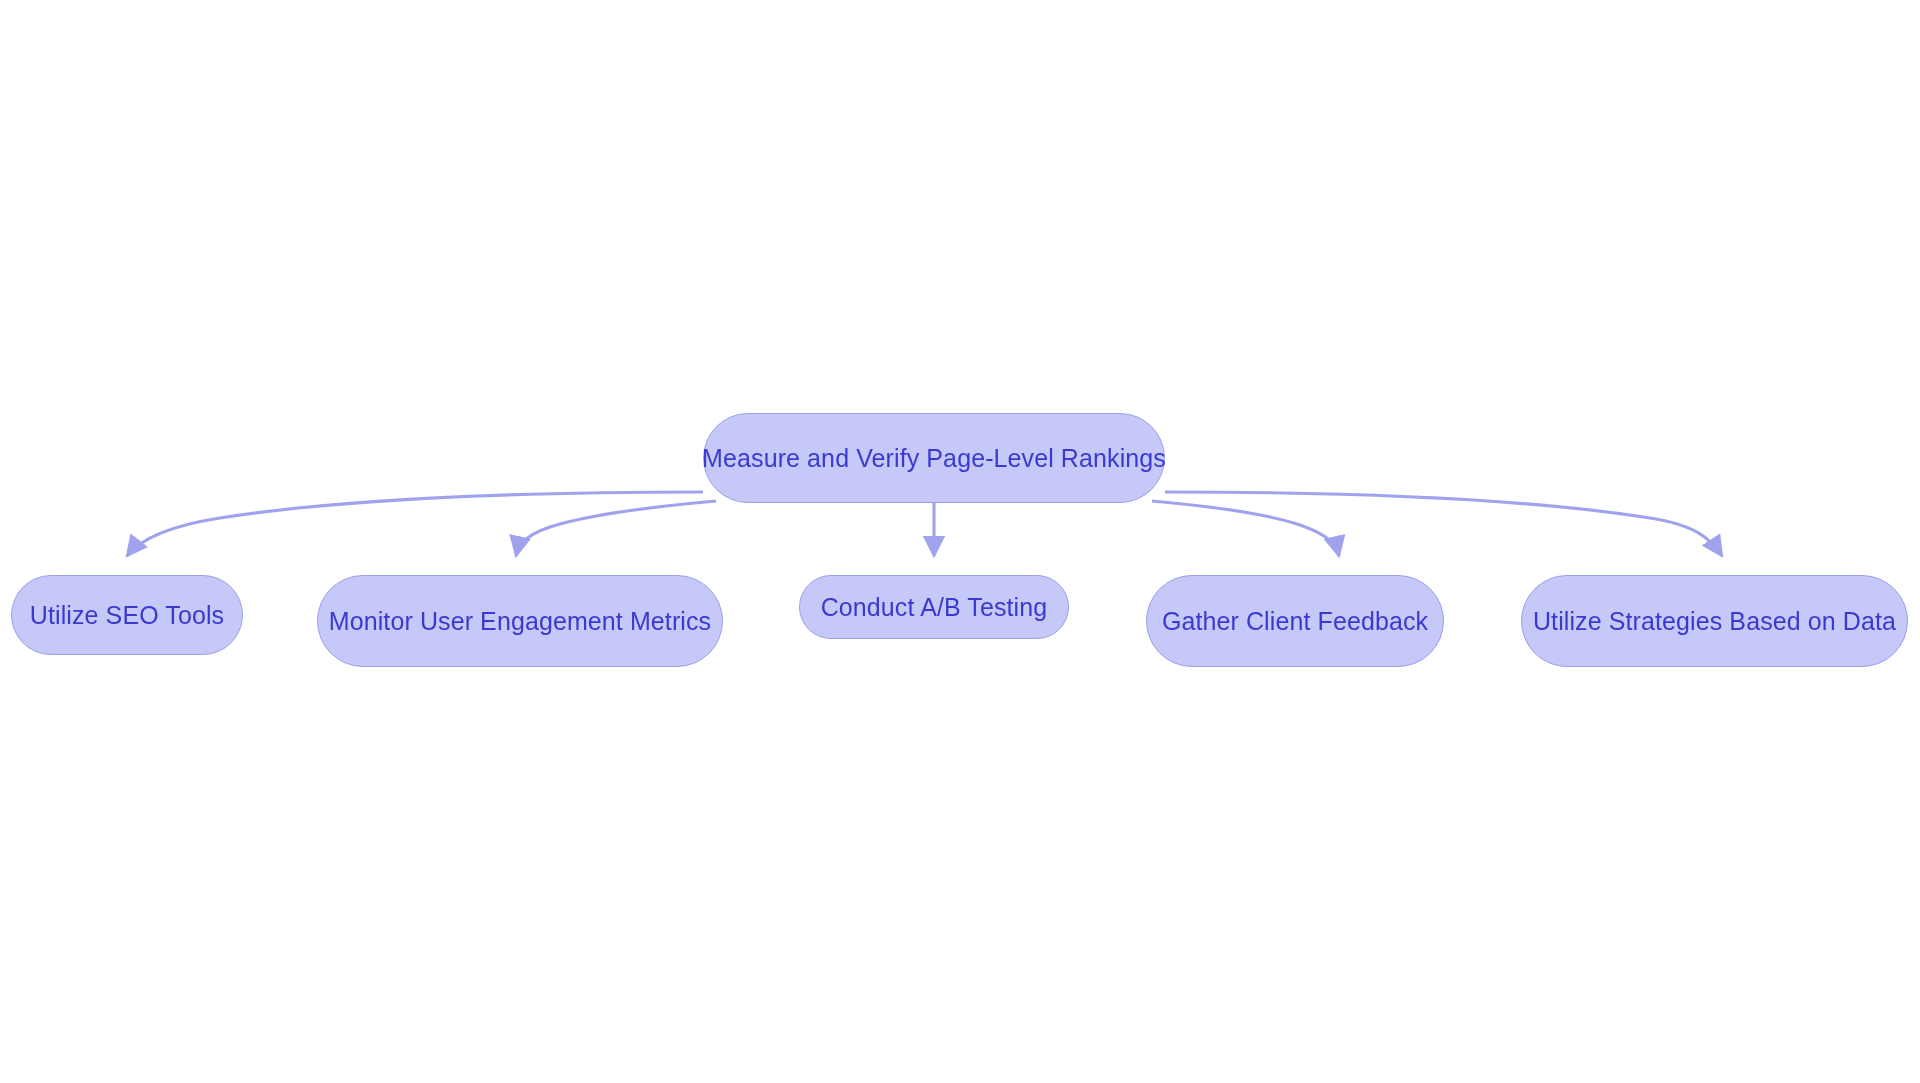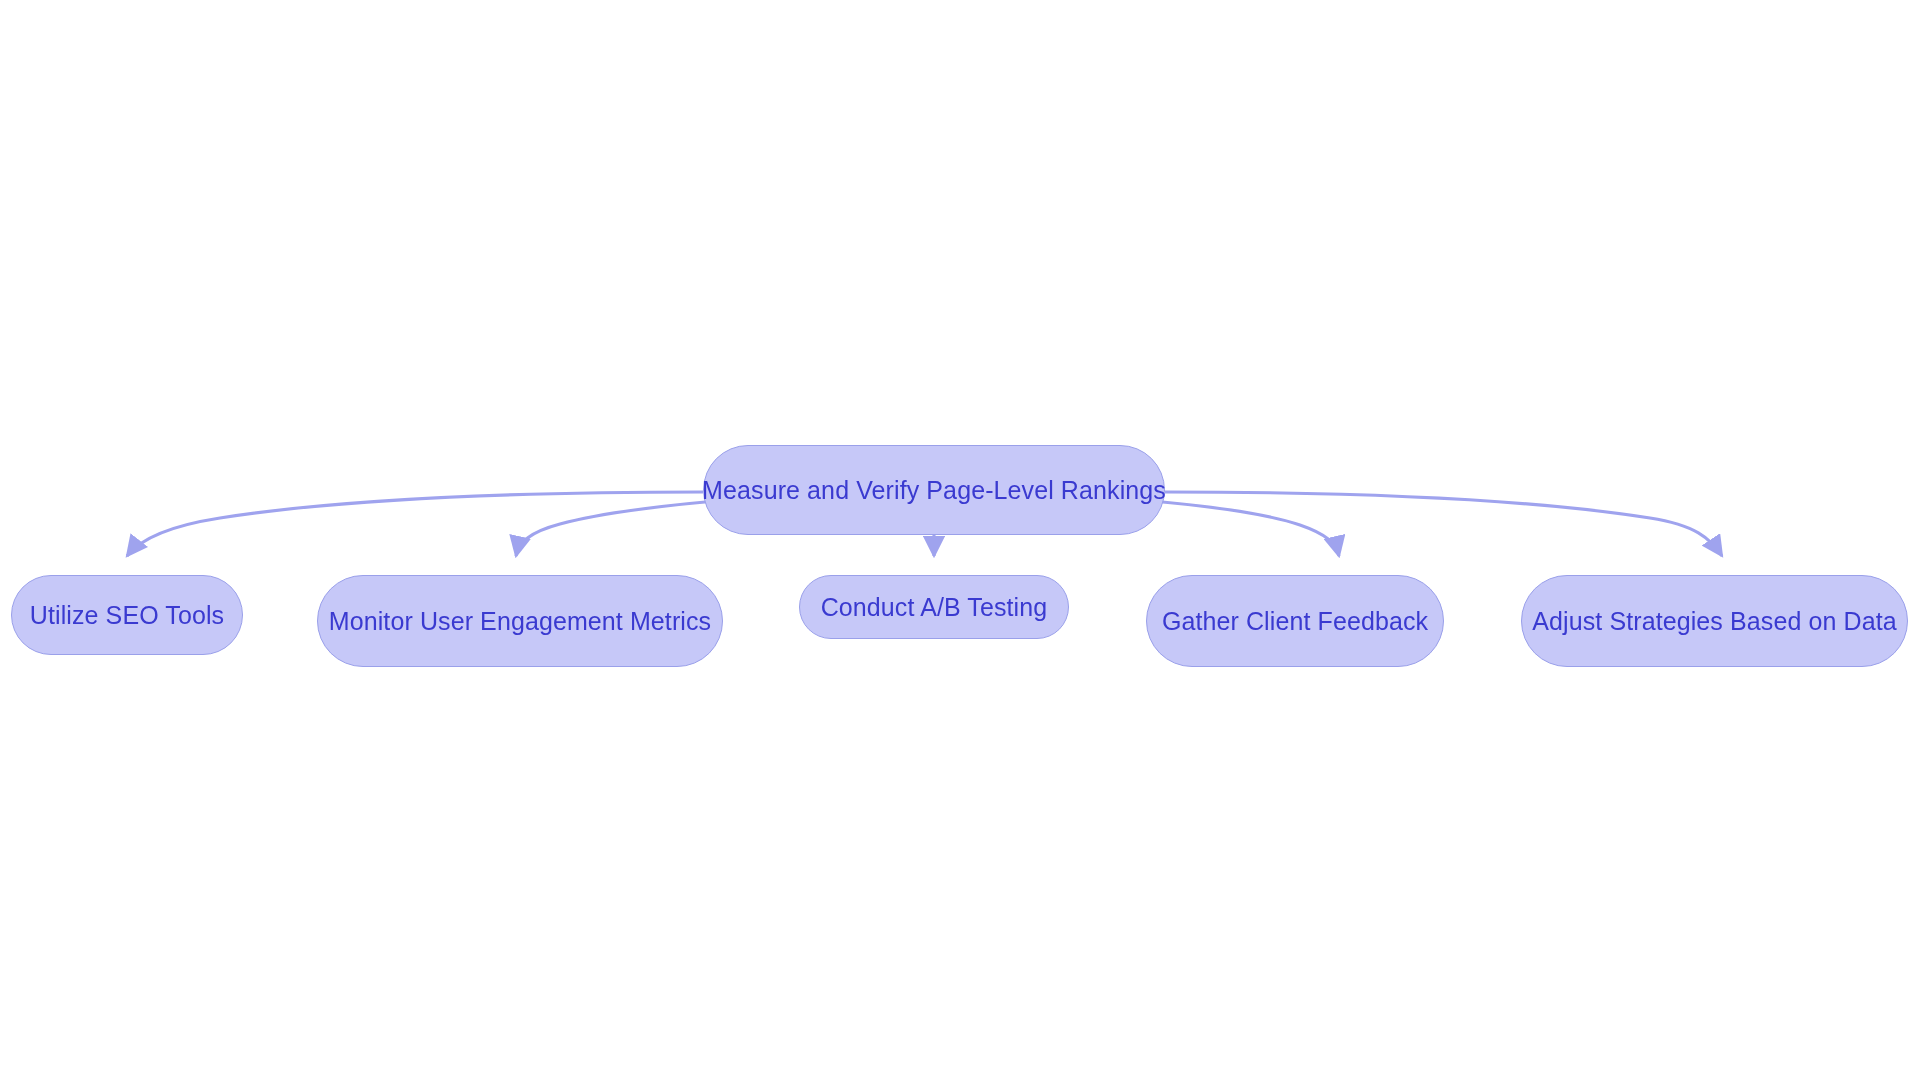--- a/index.html
+++ b/index.html
@@ -48,21 +48,20 @@
     display: block;
     line-height: 1;
     padding: 0 4px;
   }
   #node-root {
     left: 703px;
     top: 413px;
     width: 462px;
     height: 90px;
     border-radius: 45px;
-    margin-top: 32px;
   }
   #node-seo-tools {
     left: 11px;
     top: 575px;
     width: 232px;
     height: 80px;
     border-radius: 46px;
   }
   #node-engagement-metrics {
     left: 317px;
@@ -133,16 +132,16 @@
 
   <div class="flow-node" id="node-ab-testing">
     <span class="node-label">Conduct A/B Testing</span>
   </div>
 
   <div class="flow-node" id="node-client-feedback">
     <span class="node-label">Gather Client Feedback</span>
   </div>
 
   <div class="flow-node" id="node-adjust-strategies">
-    <span class="node-label">Adjust Strategies Based on Data</span>
+    <span class="node-label">Utilize Strategies Based on Data</span>
   </div>
 
 </div>
 
 </body></html>

